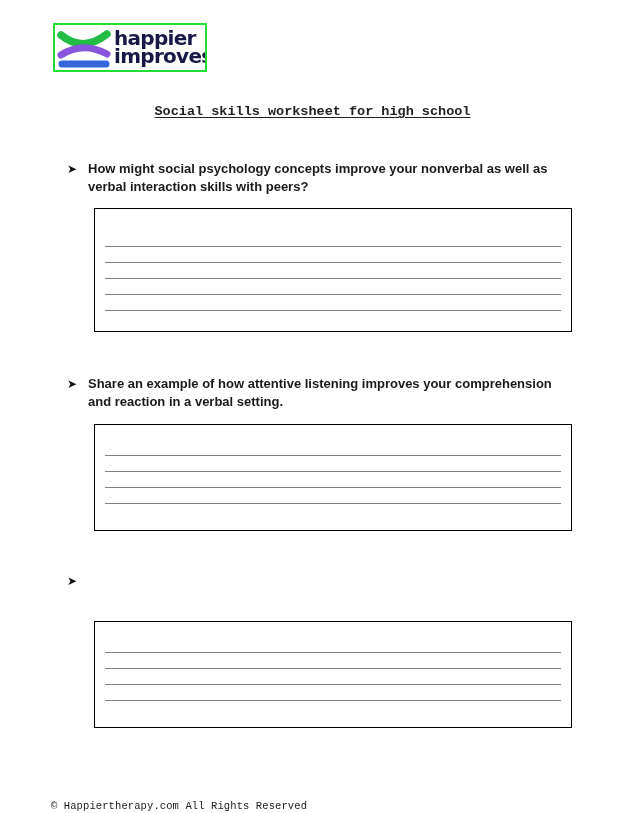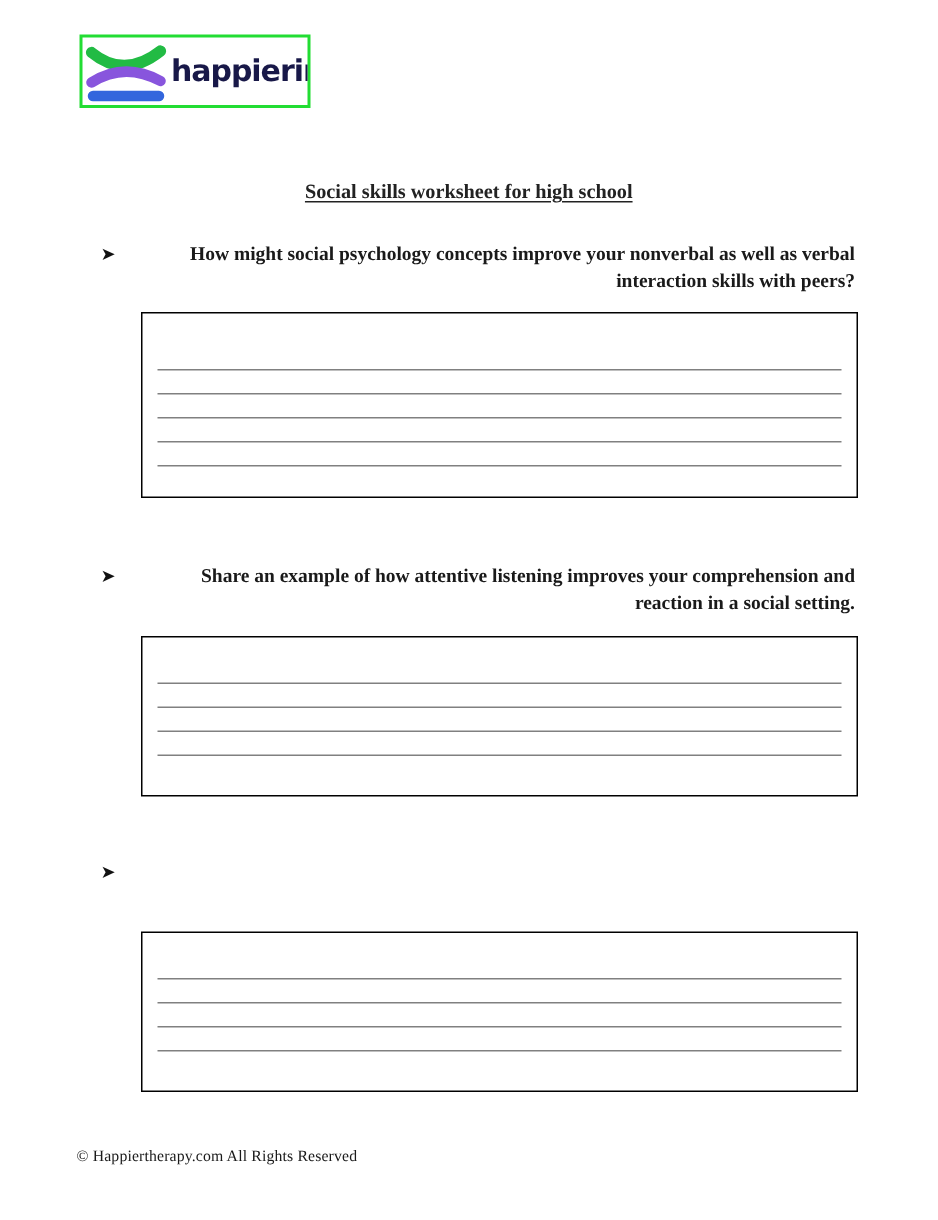--- a/index.html
+++ b/index.html
@@ -32,21 +32,21 @@
   .logo-mark {
     width: 56px;
     height: 45px;
     flex: 0 0 56px;
     margin-left: 2px;
     display: block;
   }
   .logo-wordmark {
     flex: 1 1 auto;
     display: flex;
-    flex-direction: row;
+    flex-direction: column;
     justify-content: center;
     line-height: 0.92;
     margin-left: 1px;
     padding-bottom: 1px;
   }
   .logo-wordmark span {
     font-family: "DejaVu Sans", sans-serif;
     font-weight: bold;
     font-size: 20px;
     letter-spacing: -0.7px;
@@ -54,25 +54,24 @@
     white-space: nowrap;
   }
 
   
   .page-title {
     position: absolute;
     left: 0;
     right: 0;
     top: 104px;
     text-align: center;
-    font-family: Liberation Serif, serif;
+    font-family: Liberation Mono, monospace;
     font-weight: bold;
     font-size: 13.5px;
     color: #222222;
-    margin-top: 16px;
   }
   .page-title u {
     text-decoration: underline;
     text-underline-offset: 2px;
   }
 
   
   .question-block {
     position: absolute;
     left: 0;
@@ -86,26 +85,26 @@
   .q-bullet {
     position: absolute;
     left: 67px;
     top: 0px;
     font-family: "DejaVu Sans", sans-serif;
     font-size: 12px;
     line-height: 18px;
     color: #111111;
   }
   .q-text {
-    font-family: Liberation Serif, serif;
+    font-family: Liberation Sans, sans-serif;
     font-weight: bold;
     font-size: 13px;
     line-height: 18px;
     color: #1a1a1a;
-    text-align: right;
+    text-align: left;
   }
 
   
   .answer-box {
     position: absolute;
     left: 94px;
     width: 478px;
     box-sizing: border-box;
     border: 1.4px solid #000000;
     background: #ffffff;
@@ -121,22 +120,22 @@
     left: 10px;
     right: 10px;
     height: 0;
     border-top: 1.2px solid #808080;
   }
 
   
   .footer {
     position: absolute;
     left: 51px;
-    top: 766px;
-    font-family: Liberation Serif, serif;
+    top: 800px;
+    font-family: Liberation Mono, monospace;
     font-size: 10.5px;
     color: #1a1a1a;
     letter-spacing: 0.1px;
   }
 </style>
 </head>
 <body>
 
 <div class="logo-box">
   <svg class="logo-mark" viewBox="0 0 56 45" aria-hidden="true">
@@ -166,21 +165,21 @@
     <div class="rule-line" style="top:53px;"></div>
     <div class="rule-line" style="top:69px;"></div>
     <div class="rule-line" style="top:85px;"></div>
     <div class="rule-line" style="top:101px;"></div>
   </div>
 </div>
 
 <div class="question-block" style="top:375px;">
   <div class="q-row">
     <span class="q-bullet">➤</span>
-    <div class="q-text">Share an example of how attentive listening improves your comprehension and reaction in a social setting.</div>
+    <div class="q-text">Share an example of how attentive listening improves your comprehension and reaction in a verbal setting.</div>
   </div>
 </div>
 <div class="answer-box" style="top:424px;height:107px;">
   <div class="answer-lines">
     <div class="rule-line" style="top:30px;"></div>
     <div class="rule-line" style="top:46px;"></div>
     <div class="rule-line" style="top:62px;"></div>
     <div class="rule-line" style="top:78px;"></div>
   </div>
 </div>

